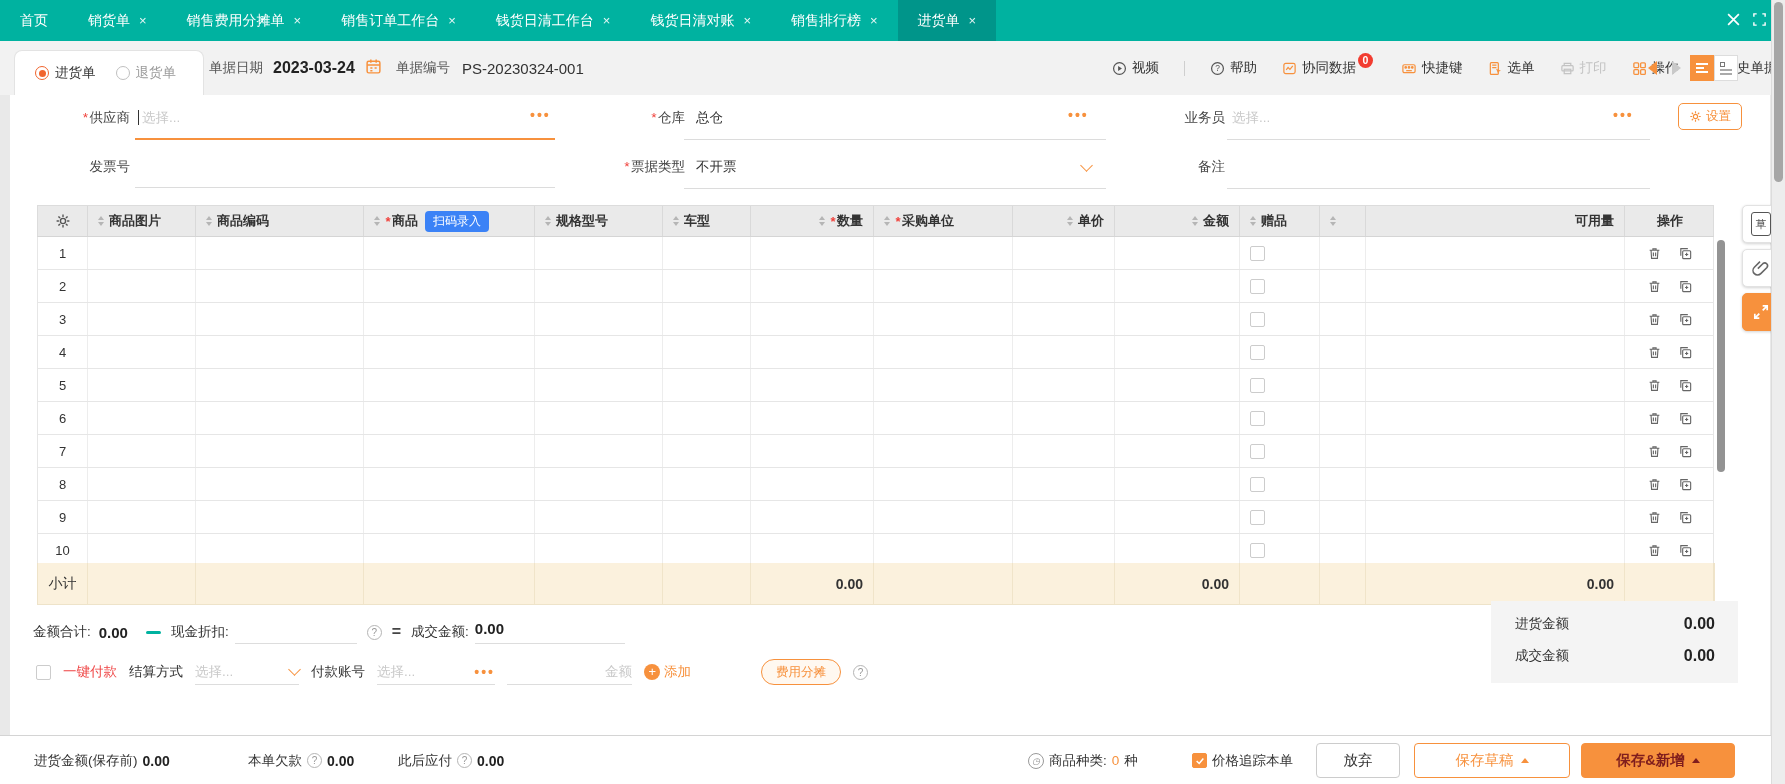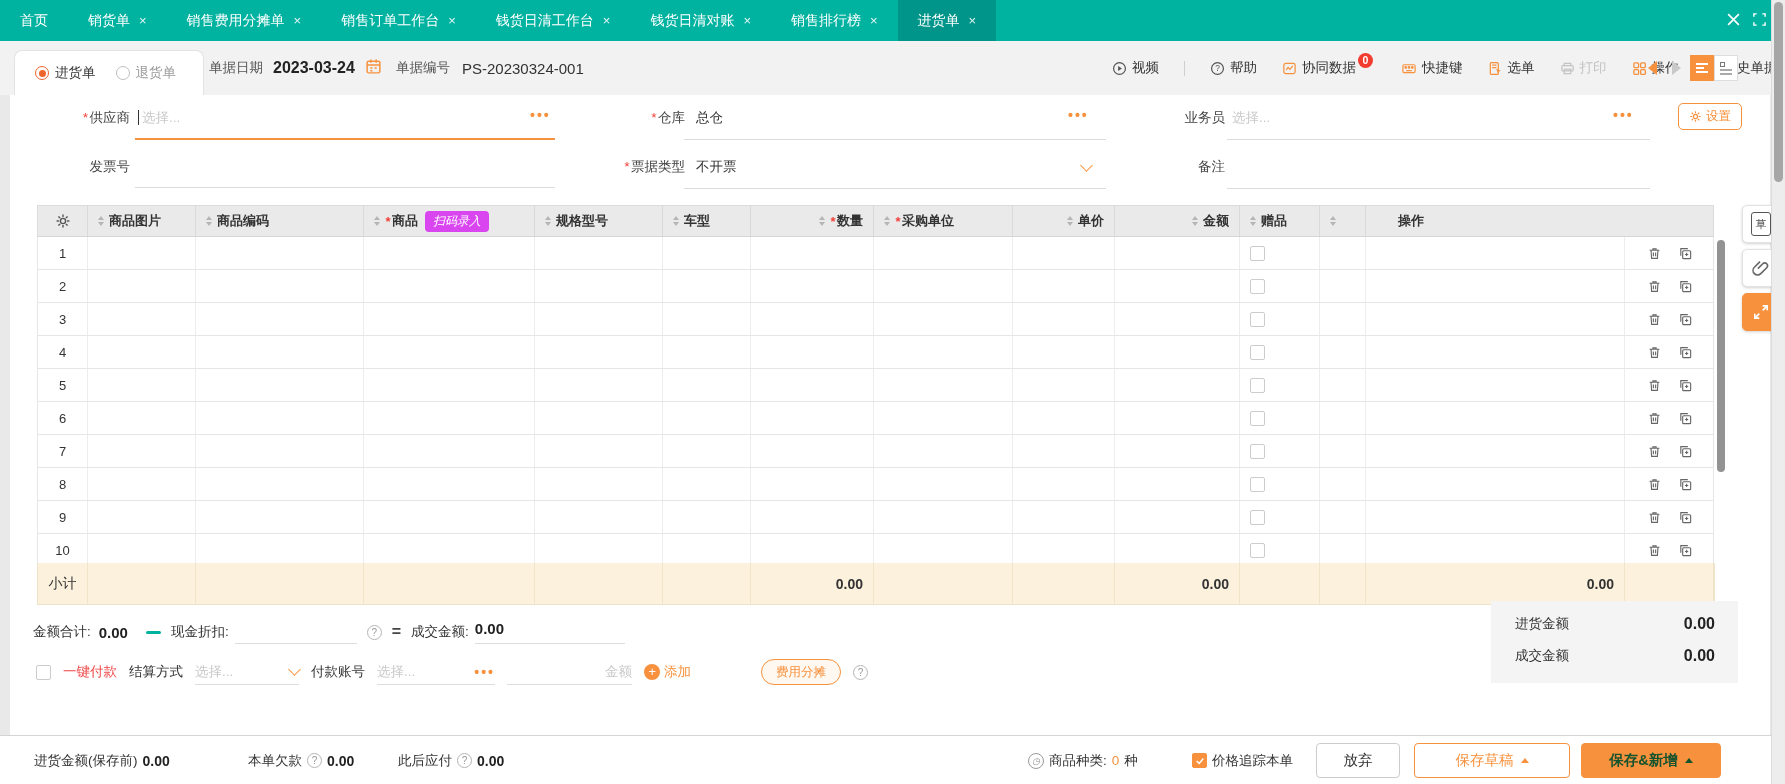--- a/index.html
+++ b/index.html
@@ -68,21 +68,21 @@
   .thead { display:flex; height:32px; background:#eaeaea; border:1px solid #dcdcdc; border-bottom:1px solid #d5d5d5; }
   .th { flex:none; display:flex; align-items:center; padding:0 10px; font-weight:bold; font-size:13px; color:#333;
         border-right:1px solid #d9d9d9; }
   .th:last-child { border-right:none; }
   .th.a-right { justify-content:flex-end; }
   .th.a-center { justify-content:center; }
   .carets { display:inline-flex; flex-direction:column; margin-right:5px; }
   .carets i { display:block; width:0; height:0; border-left:3.5px solid transparent; border-right:3.5px solid transparent; }
   .carets .cu { border-bottom:4.5px solid #b5b5b5; margin-bottom:2.5px; }
   .carets .cd { border-top:4.5px solid #b5b5b5; }
-  .scan-badge { margin-left:7px; background:#d946ef; color:#fff; font-weight:normal; font-size:12px; padding:2px 8px; border-radius:4px;font-style:italic; }
+  .scan-badge { margin-left:7px; background:#3b82f6; color:#fff; font-weight:normal; font-size:12px; padding:2px 8px; border-radius:4px; }
   .tbody { position:absolute; left:0; top:32px; width:1677px; height:326px; overflow:hidden;
            border-left:1px solid #e6e6e6; border-right:1px solid #e6e6e6; }
   .tr { display:flex; height:33px; border-bottom:1px solid #e6e6e6; background:#fff; }
   .td { flex:none; display:flex; align-items:center; padding:0 10px; border-right:1px solid #ededed; font-size:13px; }
   .td:last-child { border-right:none; }
   .td.a-center { justify-content:center; } .td.a-right { justify-content:flex-end; }
   .cb { width:15px; height:15px; border:1px solid #ccc; border-radius:2px; background:#fff; display:inline-flex; align-items:center; justify-content:center; }
   .cb.on { background:#f7913d; border-color:#f7913d; }
   .ops-ic { color:#666; margin:0 8px; display:inline-flex; }
   .subrow { position:absolute; left:0; top:358px; width:1677px; height:42px; background:#fbf1dd; display:flex;
@@ -117,21 +117,21 @@
   .sumline { position:absolute; left:24px; display:flex; align-items:center; width:200px; justify-content:space-between; }
   .sumline b { font-size:16px; color:#222; }
 
   
   .footer { position:absolute; left:0; top:735px; width:1785px; height:49px; background:#fff; border-top:1px solid #d4d4d4; }
   .footer .item { position:absolute; top:0; height:49px; display:flex; align-items:center; gap:5px; }
   .fval-b { font-weight:bold; font-size:14px; color:#222; }
   .btn { position:absolute; top:7px; height:35px; border-radius:4px; display:flex; align-items:center; justify-content:center; gap:7px; font-size:14.5px; }
   .btn-discard { left:1316px; width:84px; background:#fff; border:1px solid #ccc; color:#333; }
   .btn-draft { left:1414px; width:156px; background:#fff; border:1px solid #f7913d; color:#f7913d; }
-  .btn-save { left:1581px; width:140px; background:#f7913d; border:1px solid #f7913d; color:#14532d; font-weight:bold;justify-content:center; }
+  .btn-save { left:1581px; width:154px; background:#f7913d; border:1px solid #f7913d; color:#7f1d1d; font-weight:bold;justify-content:center; }
   .caret-up { width:0; height:0; border-left:4.5px solid transparent; border-right:4.5px solid transparent; border-bottom:5.5px solid currentColor; }
   .o { color:#f7913d; }
   .cat-ic { width:16px; height:16px; border-radius:50%; border:1.3px solid #9a9a9a; color:#9a9a9a; font-size:9px; display:inline-flex; align-items:center; justify-content:center; }
 
   
   .pagescroll { position:absolute; right:0; top:0; width:14px; height:784px; background:#ededed; border-left:1px solid #dcdcdc; }
   .pagescroll .thumb { position:absolute; left:2px; top:2px; width:9px; height:180px; background:#a6a6a6; border-radius:5px; }
 </style>
 </head>
 <body>
@@ -417,20 +417,23 @@
               <i class="cu"></i>
               <i class="cd"></i>
             </span>
             <span>赠品</span>
           </div>
           <div class="th" style="width: 46px;">
             <span class="carets">
               <i class="cu"></i>
               <i class="cd"></i>
             </span>
+          </div>
+          <div class="th a-right" style="width: 259px;">
+            <span>可用量</span>
           </div>
           <div class="th a-center" style="width: 90px;">
             <span>操作</span>
           </div>
         </div>
       <div class="tbody" id="tbodyBox">
           <div class="tr">
             <div class="td a-center" style="width: 50px;">1</div>
             <div class="td" style="width: 108px;"></div>
             <div class="td" style="width: 168px;"></div>

